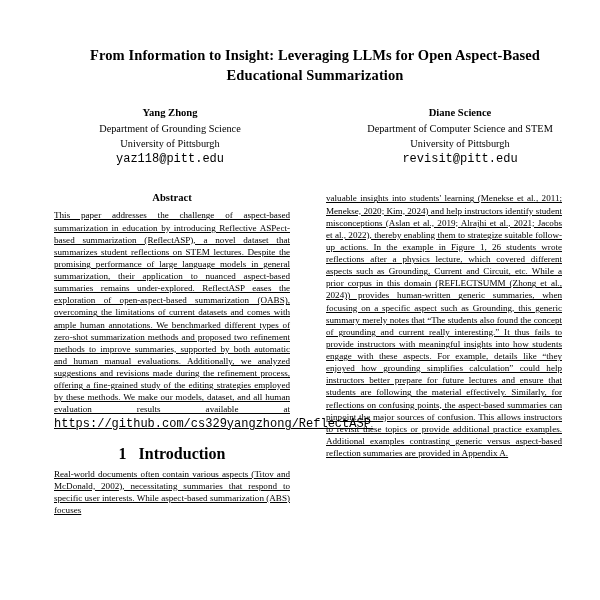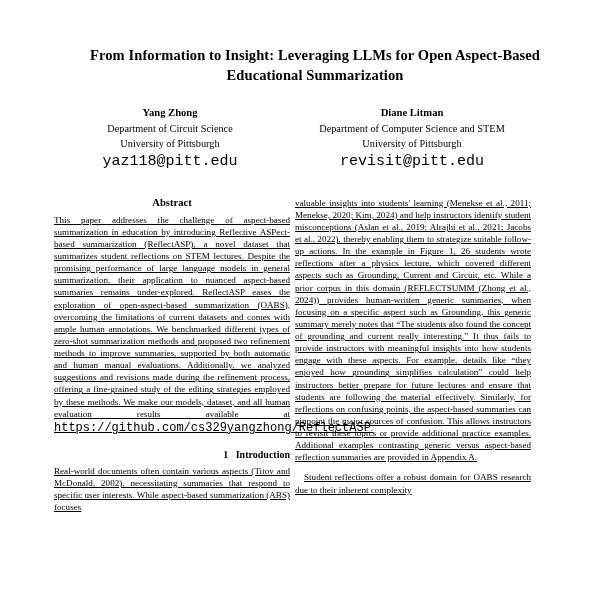--- a/index.html
+++ b/index.html
@@ -25,57 +25,57 @@
     font-size: 14.5px;
     font-weight: bold;
     text-align: center;
     line-height: 1.35;
     margin: 0 6px 0 6px;
     letter-spacing: 0.1px;
   }
   .authors {
     margin-top: 20px;
     display: flex;
-    justify-content: flex-start;
+    justify-content: space-between;
     gap: 10px;
   }
   .author {
     width: 232px;
     text-align: center;
     font-size: 10.3px;
     line-height: 1.42;
   }
   .author .name {
     font-weight: bold;
     font-size: 10.6px;
     margin-bottom: 2px;
   }
   .author .email {
     font-family: "Liberation Mono", monospace;
-    font-size: 15px;
+    font-size: 12px;
   }
   .columns {
     margin-top: 24px;
     display: flex;
-    gap: 5px;
+    gap: 36px;
   }
   .col {
     width: 236px;
   }
   .section-head {
     font-weight: bold;
     font-size: 10.6px;
     text-align: center;
     margin: 0 0 6px 0;
   }
   .sec-num-head {
     font-weight: bold;
-    font-size: 10px;
+    font-size: 16px;
     margin: 13px 0 5px 0;
-    text-align: right;
+    text-align: center;
   }
   p.body {
     font-size: 9.1px;
     line-height: 1.335;
     text-align: justify;
     margin: 0;
     text-indent: 9px;
     hyphens: auto;
     text-decoration: underline;
     -webkit-hyphens: auto;
@@ -95,42 +95,41 @@
 </head>
 <body>
 
 <div class="page">
 
   <div class="title">From Information to Insight: Leveraging LLMs for Open Aspect-Based Educational Summarization</div>
 
   <div class="authors">
     <div class="author">
       <div class="name">Yang Zhong</div>
-      <div>Department of Circuit Science</div>
+      <div>Department of Grounding Science</div>
       <div>University of Pittsburgh</div>
       <div class="email">yaz118@pitt.edu</div>
     </div>
     <div class="author">
-      <div class="name">Diane Litman</div>
+      <div class="name">Diane Science</div>
       <div>Department of Computer Science and STEM</div>
       <div>University of Pittsburgh</div>
       <div class="email">revisit@pitt.edu</div>
     </div>
   </div>
 
   <div class="columns">
 
     <div class="col">
       <div class="section-head">Abstract</div>
       <p class="body noindent abstract-body"><span>This paper addresses the challenge of aspect-based summarization in education by introducing Reflective ASPect-based summarization (ReflectASP), a novel dataset that summarizes student reflections on STEM lectures. Despite the promising performance of large language models in general summarization, their application to nuanced aspect-based summaries remains under-explored. ReflectASP eases the exploration of open-aspect-based summarization (OABS), overcoming the limitations of current datasets and comes with ample human annotations. We benchmarked different types of zero-shot summarization methods and proposed two refinement methods to improve summaries, supported by both automatic and human manual evaluations. Additionally, we analyzed suggestions and revisions made during the refinement process, offering a fine-grained study of the editing strategies employed by these methods. We make our models, dataset, and all human evaluation results available at</span> <span class="mono">https://github.com/cs329yangzhong/ReflectASP</span><span>.</span></p>
 
       <div class="sec-num-head"><span>1</span>&nbsp;&nbsp;&nbsp;<span>Introduction</span></div>
       <p class="body noindent">Real-world documents often contain various aspects (Titov and McDonald, 2002), necessitating summaries that respond to specific user interests. While aspect-based summarization (ABS) focuses</p>
     </div>
 
     <div class="col">
       <p class="body noindent">valuable insights into students' learning (Menekse et al., 2011; Menekse, 2020; Kim, 2024) and help instructors identify student misconceptions (Aslan et al., 2019; Alrajhi et al., 2021; Jacobs et al., 2022), thereby enabling them to strategize suitable follow-up actions. In the example in Figure 1, 26 students wrote reflections after a physics lecture, which covered different aspects such as Grounding, Current and Circuit, etc. While a prior corpus in this domain (REFLECTSUMM (Zhong et al., 2024)) provides human-written generic summaries, when focusing on a specific aspect such as Grounding, this generic summary merely notes that “The students also found the concept of grounding and current really interesting.” It thus fails to provide instructors with meaningful insights into how students engage with these aspects. For example, details like “they enjoyed how grounding simplifies calculation” could help instructors better prepare for future lectures and ensure that students are following the material effectively. Similarly, for reflections on confusing points, the aspect-based summaries can pinpoint the major sources of confusion. This allows instructors to revisit these topics or provide additional practice examples. Additional examples contrasting generic versus aspect-based reflection summaries are provided in Appendix A.</p>
       <div class="spacer-small"></div>
-      <p class="body">Student reflections offer a robust domain for OABS research due to their inherent complexity</p>
     </div>
 
   </div>
 </div>
 
 </body></html>

